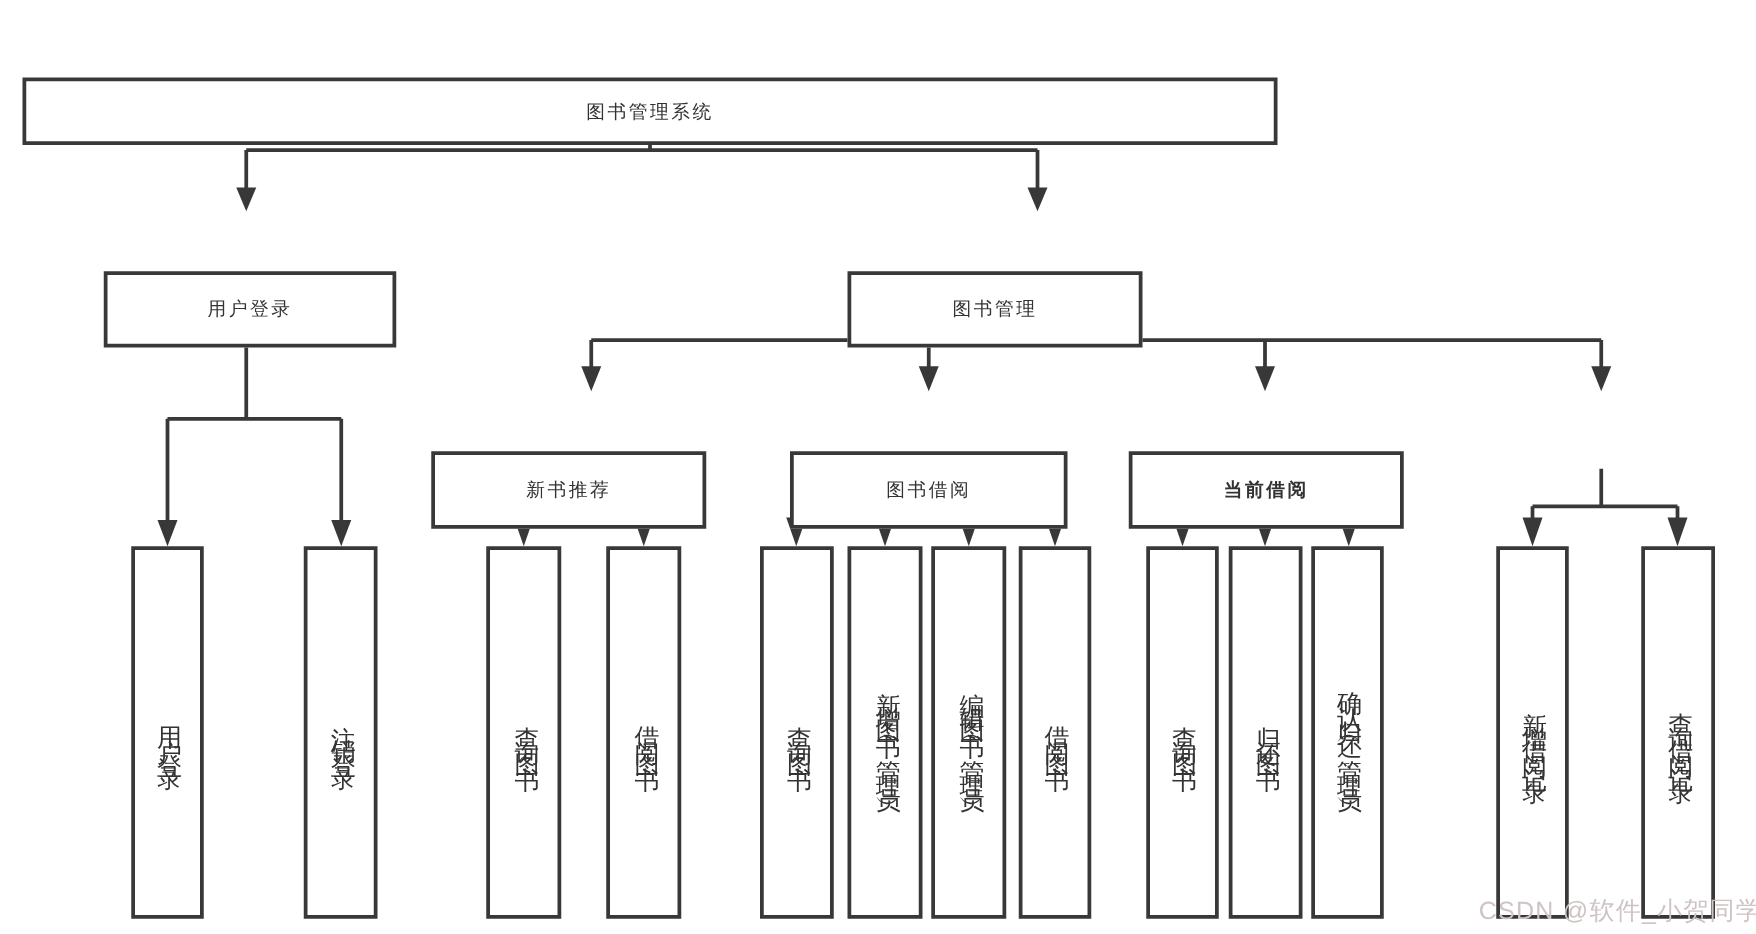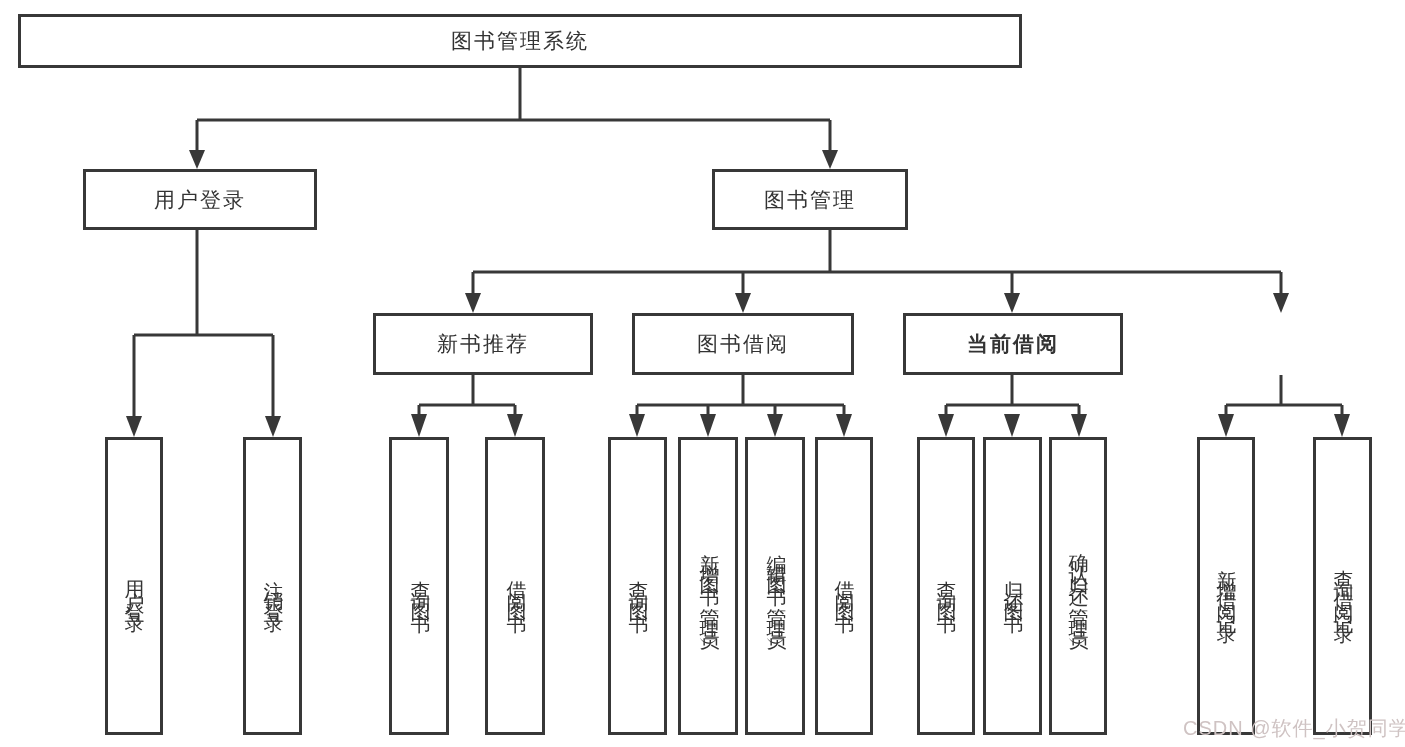--- a/index.html
+++ b/index.html
@@ -14,21 +14,21 @@
   .lines{position:absolute;left:0;top:0;z-index:1;}
   .node{
     position:absolute;
     background:#fff;
     border:3px solid #383838;
     box-sizing:border-box;
     z-index:2;
   }
   .h-node{
     display:flex;align-items:center;justify-content:center;
-    font-size:21px;letter-spacing:2px;white-space:nowrap;
+    font-size:15px;letter-spacing:2px;white-space:nowrap;margin-top:48px;
   }
   .v-node{
     writing-mode:vertical-rl;
     text-align:center;
     line-height:50px;
     font-size:20px;
     letter-spacing:11px;
     padding-top:2px;
   }
   .watermark{
@@ -80,23 +80,23 @@
     <polygon points="1071,414 1087,414 1079,437"></polygon>
 
     <path d="M1281,375 L1281,405 M1226,405 L1342,405 M1226,405 L1226,420 M1342,405 L1342,420"></path>
     <polygon points="1218,414 1234,414 1226,437"></polygon>
     <polygon points="1334,414 1350,414 1342,437"></polygon>
   </svg>
 
   <div class="node h-node" style="left:18px;top:14px;width:1004px;height:54px;">图书管理系统</div>
 
   <div class="node h-node" style="left:83px;top:169px;width:234px;height:61px;">用户登录</div>
-  <div class="node h-node" style="left:712px;top:169px;width:196px;height:61px;">图书管理</div>
+  <div class="node h-node" style="left:678px;top:169px;width:236px;height:61px;">图书管理</div>
 
-  <div class="node h-node" style="left:373px;top:313px;width:220px;height:62px;text-align:center;">新书推荐</div>
+  <div class="node h-node" style="left:345px;top:313px;width:220px;height:62px;text-align:center;">新书推荐</div>
   <div class="node h-node" style="left:632px;top:313px;width:222px;height:62px;">图书借阅</div>
   <div class="node h-node" style="left:903px;top:313px;width:220px;height:62px;font-weight:bold;">当前借阅</div>
 
   <div class="node v-node" style="left:105px;top:437px;width:58px;height:298px;">用户登录</div>
   <div class="node v-node" style="left:243px;top:437px;width:59px;height:298px;">注销登录</div>
 
   <div class="node v-node" style="left:389px;top:437px;width:60px;height:298px;">查询图书</div>
   <div class="node v-node" style="left:485px;top:437px;width:60px;height:298px;">借阅图书</div>
 
   <div class="node v-node" style="left:608px;top:437px;width:59px;height:298px;">查询图书</div>

